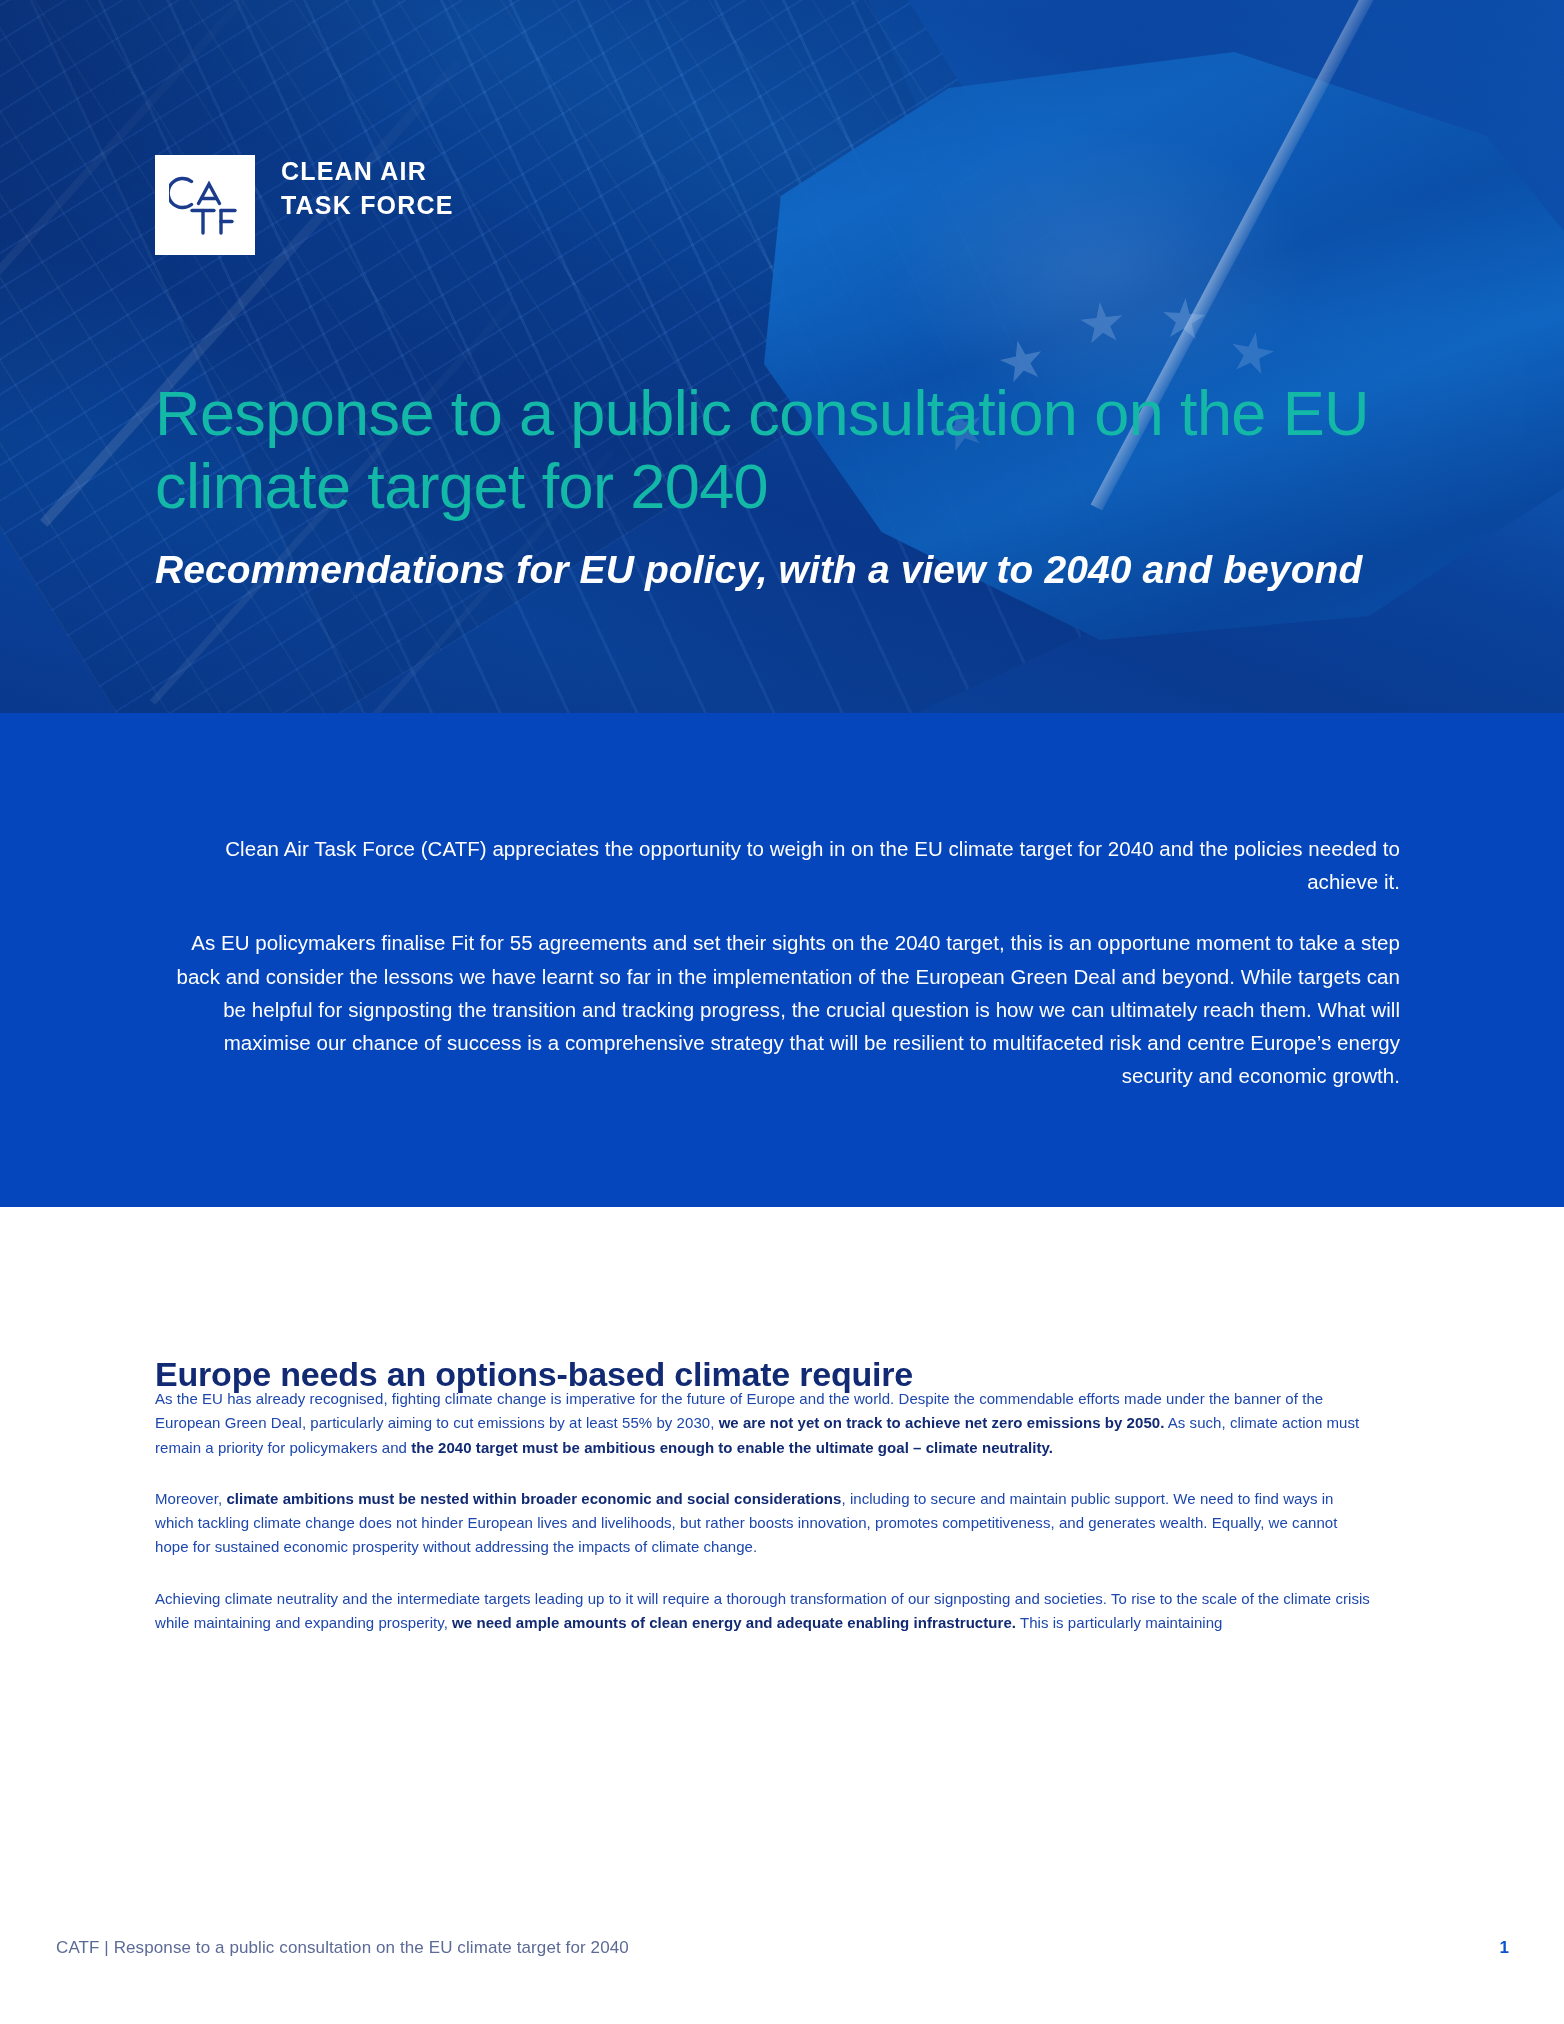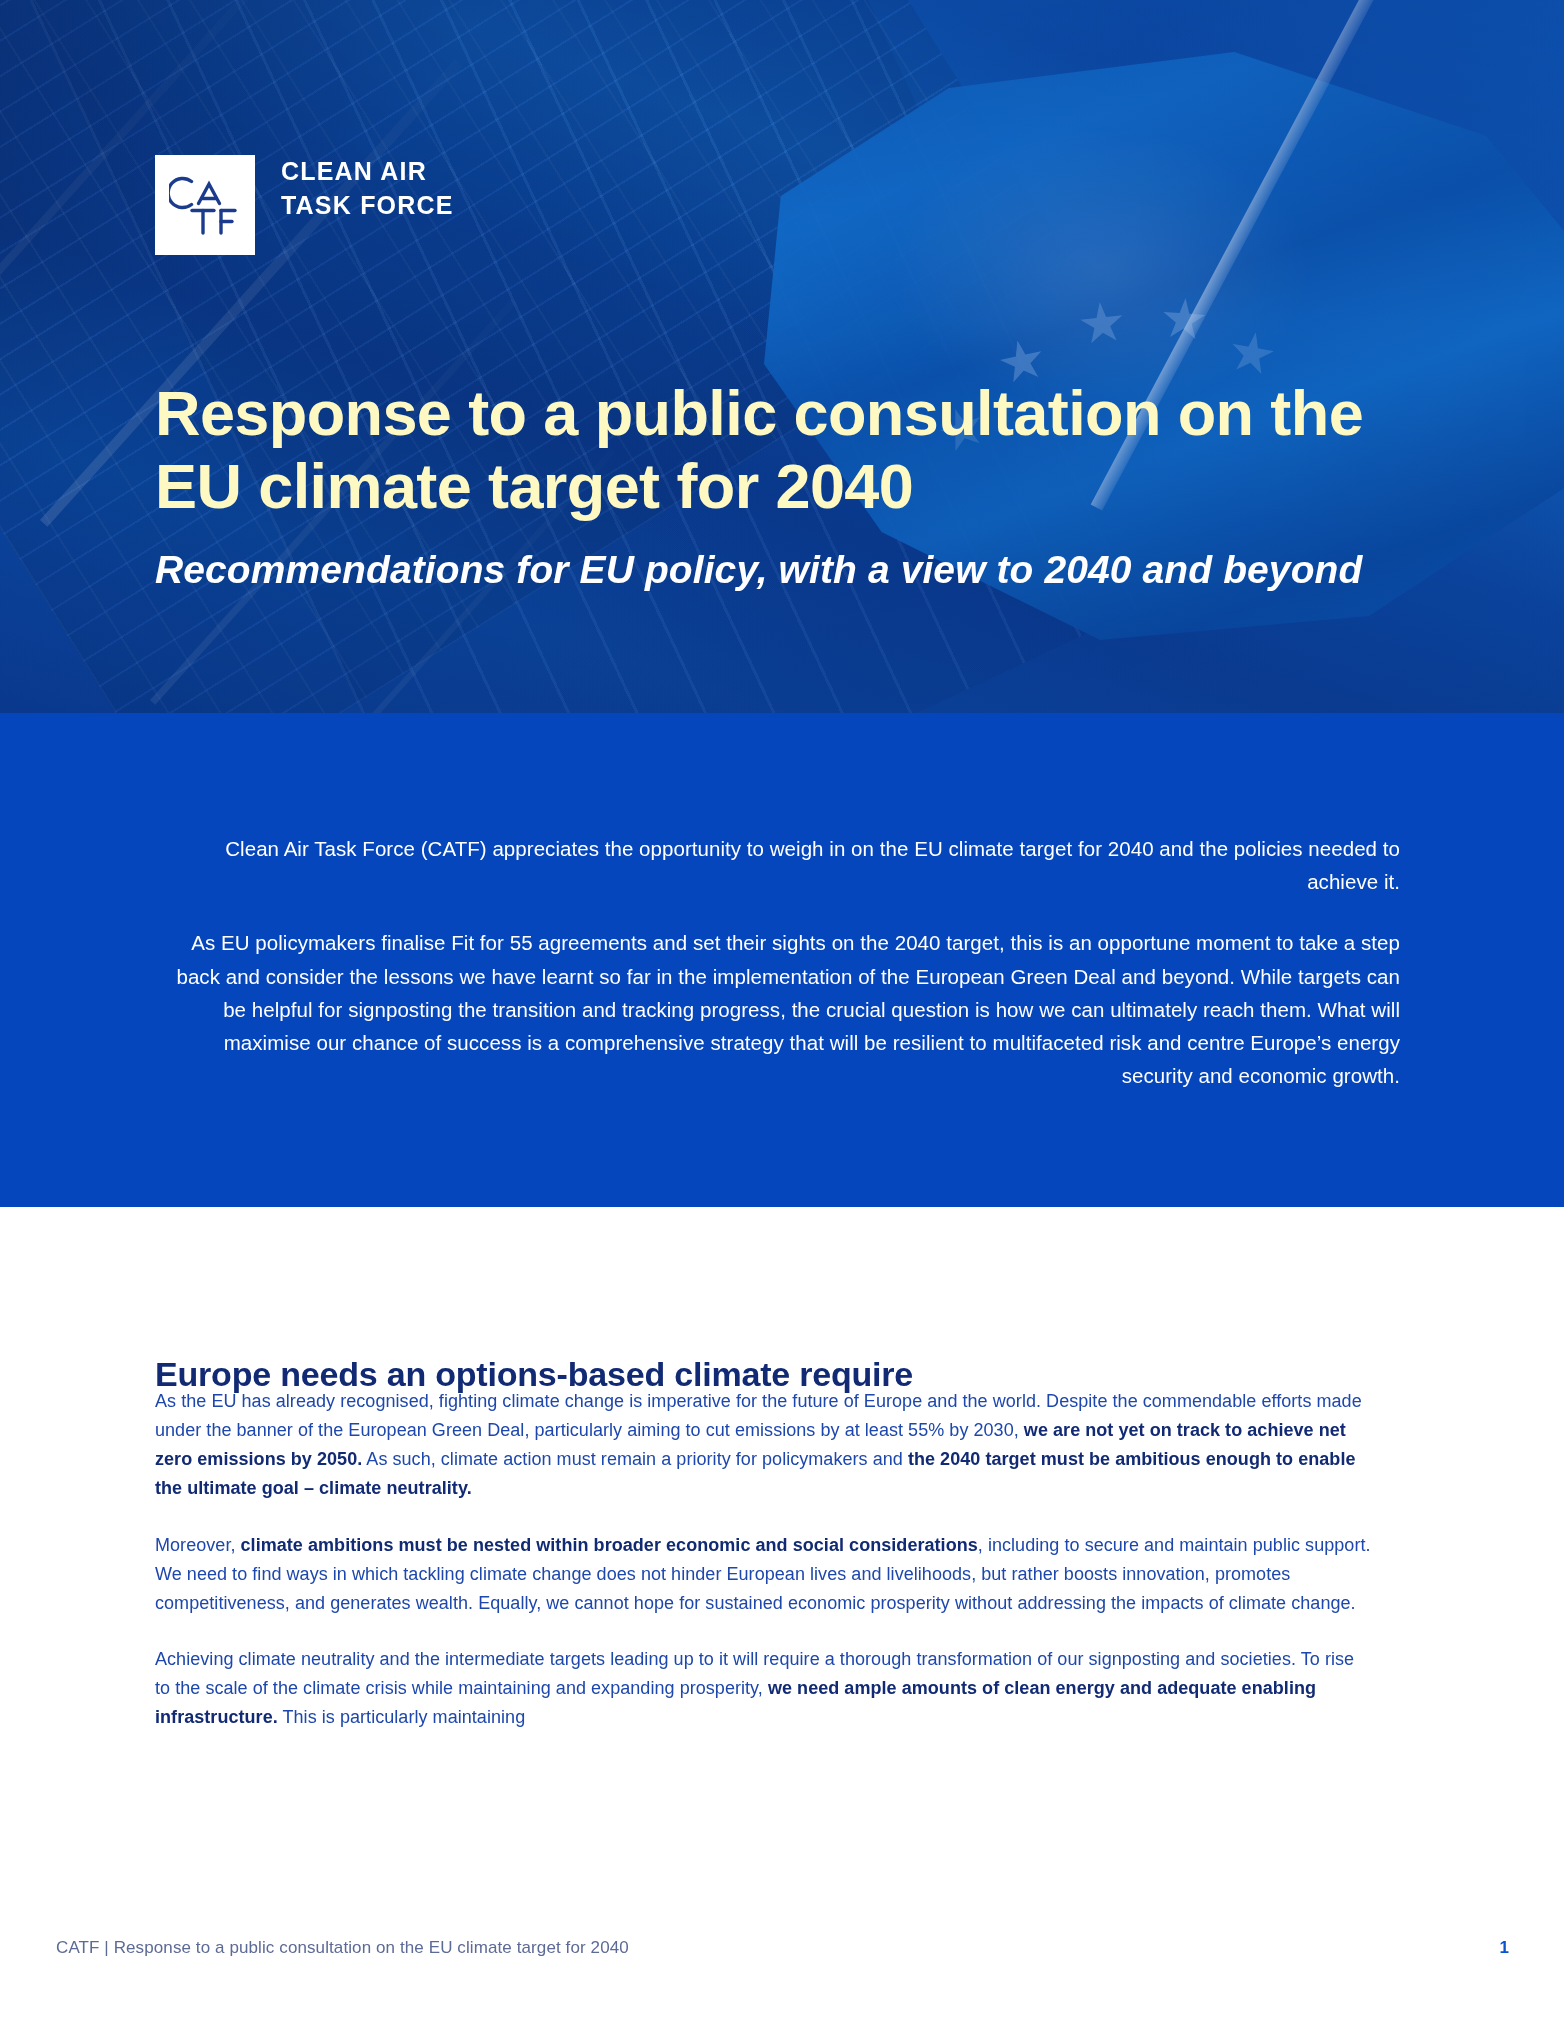--- a/index.html
+++ b/index.html
@@ -164,23 +164,23 @@
     letter-spacing: 1.2px;
     line-height: 1.34;
   }
 
   
   .hero-title {
     position: absolute;
     left: 155px;
     top: 335px;
     width: 1230px;
-    color: #fef9c3;
+    color: #14b8a6;
     font-size: 63px;
-    font-weight: 700;
+    font-weight: 400;
     line-height: 1.16;
     letter-spacing: -0.6px;
   }
   .hero-subtitle {
     position: absolute;
     left: 155px;
     top: 548px;
     width: 1240px;
     color: #ffffff;
     font-size: 39px;
@@ -233,21 +233,21 @@
   }
   .body-copy {
     position: absolute;
     left: 155px;
     top: 180px;
     width: 1218px;
     color: #1a3f9c;
   }
   .body-copy p {
     margin: 0 0 27px 0;
-    font-size: 18px;
+    font-size: 15px;
     line-height: 1.62;
     letter-spacing: 0.05px;
     color: #1d47ad;
   }
   .body-copy p:last-child { margin-bottom: 0; }
   .body-copy b {
     font-weight: 700;
     color: #112a73;
   }
 

